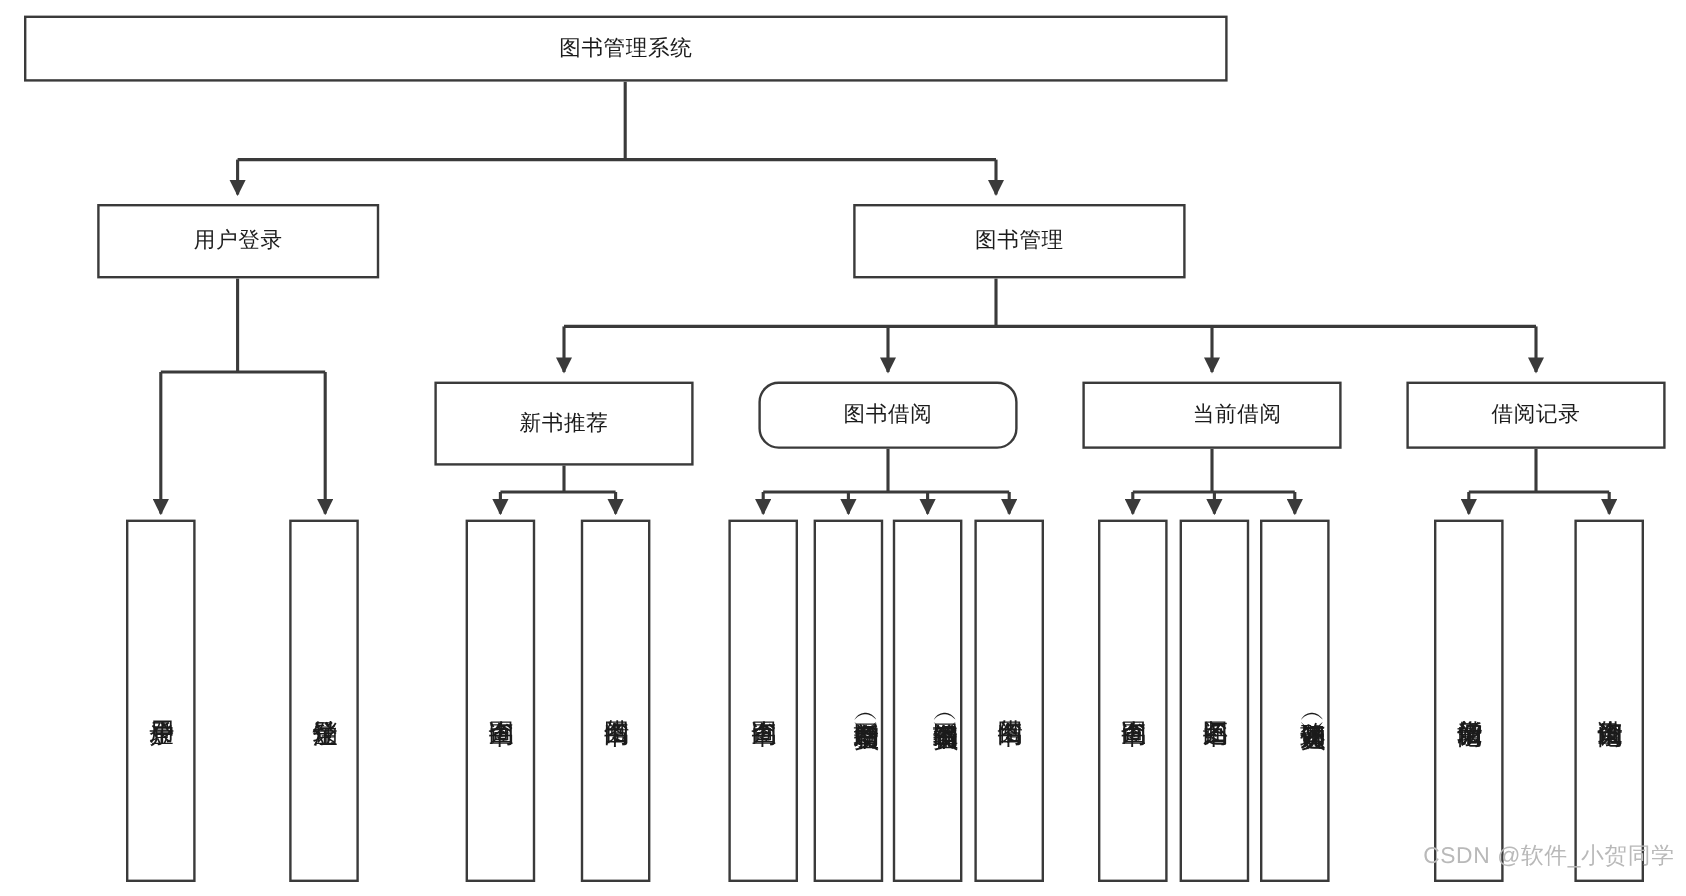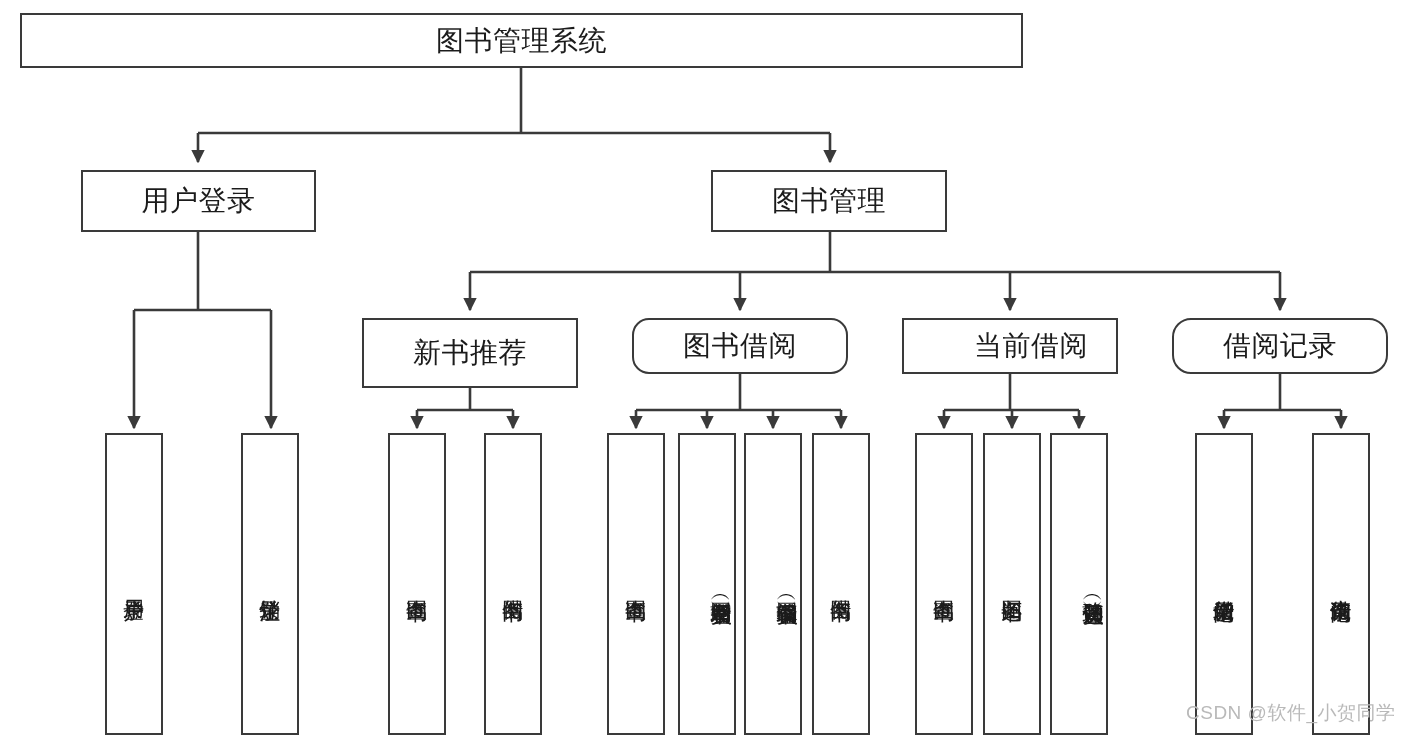--- a/index.html
+++ b/index.html
@@ -29,21 +29,21 @@
     box-sizing: border-box;
     border: 2.5px solid #3a3a3a;
     background: #ffffff;
     color: #1b1b1b;
     display: flex;
     align-items: center;
     justify-content: center;
     text-align: center;
   }
   .node.horizontal {
-    font-size: 28px;
+    font-size: 18px;
     letter-spacing: 0.5px;
     line-height: 1.2;
   }
   .node.vertical {
     font-size: 21px;
     line-height: 1.22;
     letter-spacing: 0.5px;
     writing-mode: vertical-rl;
     text-orientation: upright;
     align-items: flex-start;
@@ -116,26 +116,26 @@
       <path d="M 1280 374 L 1280 410"></path>
       <path d="M 1224 410 L 1341 410"></path>
       <path d="M 1224 410 L 1224 428" marker-end="url(#arrow)"></path>
       <path d="M 1341 410 L 1341 428" marker-end="url(#arrow)"></path>
     </g>
   </svg>
 
   <div class="node horizontal" style="left:20px; top:13px; width:1003px; height:55px;">图书管理系统</div>
 
   <div class="node horizontal" style="left:81px; top:170px; width:235px; height:62px;">用户登录</div>
-  <div class="node horizontal" style="left:711px; top:170px; width:236px; height:62px;">图书管理</div>
+  <div class="node horizontal" style="left:711px; top:170px; width:277px; height:62px;">图书管理</div>
 
   <div class="node horizontal" style="left:362px; top:318px; width:216px; height:70px;">新书推荐</div>
   <div class="node horizontal" style="left:632px; top:318px; width:216px; height:56px;border-radius:17px;">图书借阅</div>
   <div class="node horizontal" style="left:902px; top:318px; width:216px; height:56px;padding-left:42px;">当前借阅</div>
-  <div class="node horizontal" style="left:1172px; top:318px; width:216px; height:56px;border-radius:19px;">借阅记录</div>
+  <div class="node horizontal" style="left:1172px; top:318px; width:216px; height:56px;">借阅记录</div>
 
   <div class="node vertical short" style="left:105px; top:433px; width:58px; height:302px;">用户登录</div>
   <div class="node vertical short" style="left:241px; top:433px; width:58px; height:302px;">注销登录</div>
 
   <div class="node vertical short" style="left:388px; top:433px; width:58px; height:302px;">查询图书</div>
   <div class="node vertical short" style="left:484px; top:433px; width:58px; height:302px;">借阅图书</div>
 
   <div class="node vertical short" style="left:607px; top:433px; width:58px; height:302px;">查询图书</div>
   <div class="node vertical" style="left:678px; top:433px; width:58px; height:302px;">新增图书（管理员）</div>
   <div class="node vertical" style="left:744px; top:433px; width:58px; height:302px;">编辑图书（管理员）</div>

